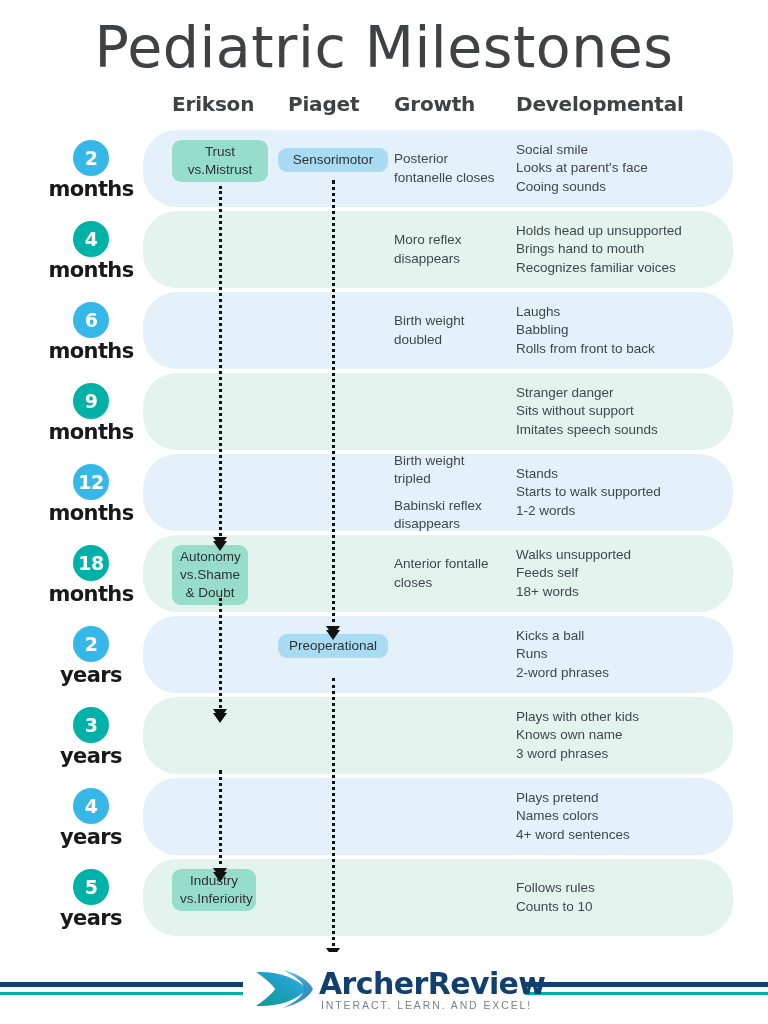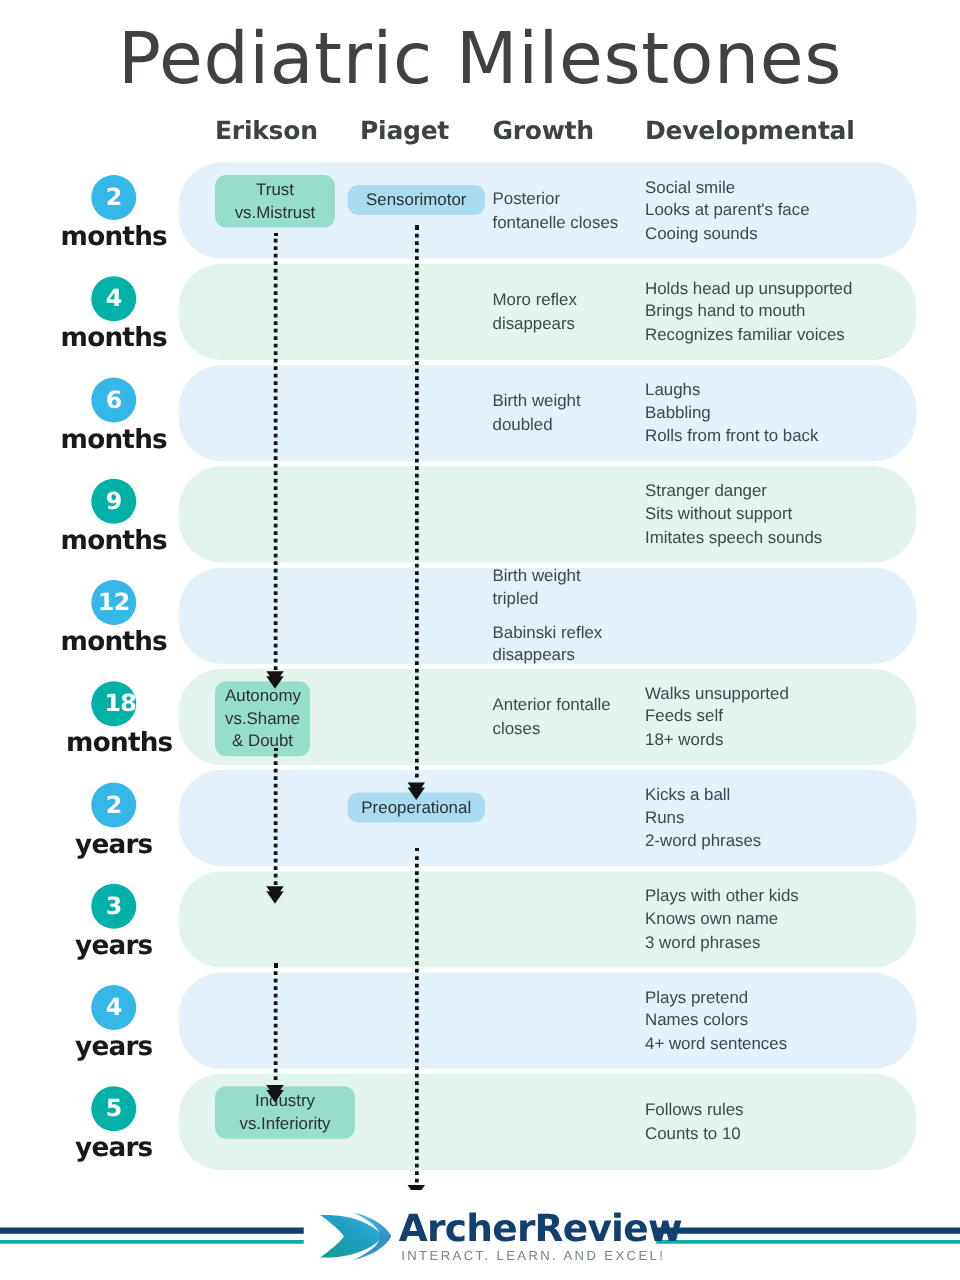--- a/index.html
+++ b/index.html
@@ -284,22 +284,27 @@
     <div class="cell growth" style="top: 451.5px;">
       <div class="grp">
         <span class="ln">Birth weight</span>
         <span class="ln">tripled</span>
       </div>
       <div class="grp">
         <span class="ln">Babinski reflex</span>
         <span class="ln">disappears</span>
       </div>
     </div>
+    <div class="cell dev" style="top: 464.75px;">
+      <span class="ln">Stands</span>
+      <span class="ln">Starts to walk supported</span>
+      <span class="ln">1-2 words</span>
+    </div>
     <div class="row mint" style="top: 535px; height: 77px;"></div>
-    <div class="age" style="top: 545px; text-align: right;">
+    <div class="age" style="top: 545px;">
       <div class="age-circle teal">18</div>
       <div class="age-unit">months</div>
     </div>
     <div class="pill erikson" style="left: 172px; width: 76px; top: 545px;"><span class="ln">Autonomy vs.</span><span class="ln">Shame &amp; Doubt</span></div>
     <div class="cell growth" style="top: 555px;">
       <div class="grp">
         <span class="ln">Anterior fontalle</span>
         <span class="ln">closes</span>
       </div>
     </div>
@@ -337,21 +342,21 @@
     <div class="cell dev" style="top: 788.75px;">
       <span class="ln">Plays pretend</span>
       <span class="ln">Names colors</span>
       <span class="ln">4+ word sentences</span>
     </div>
     <div class="row mint" style="top: 859px; height: 77px;"></div>
     <div class="age" style="top: 869px;">
       <div class="age-circle teal">5</div>
       <div class="age-unit">years</div>
     </div>
-    <div class="pill erikson" style="left: 172px; width: 112px; top: 869px;"><span class="ln">Industry vs.</span><span class="ln">Inferiority</span></div>
+    <div class="pill erikson" style="left: 172px; width: 84px; top: 869px;"><span class="ln">Industry vs.</span><span class="ln">Inferiority</span></div>
     <div class="cell dev" style="top: 879px;">
       <span class="ln">Follows rules</span>
       <span class="ln">Counts to 10</span>
     </div>
     <div class="dots" style="left: 219px; top: 186px; height: 355px;"></div>
     <div class="arrow" style="left: 213px; top: 541px;"></div>
     <div class="dots" style="left: 219px; top: 598px; height: 115px;"></div>
     <div class="arrow" style="left: 213px; top: 713px;"></div>
     <div class="dots" style="left: 219px; top: 770px; height: 102px;"></div>
     <div class="arrow" style="left: 213px; top: 872px;"></div>

